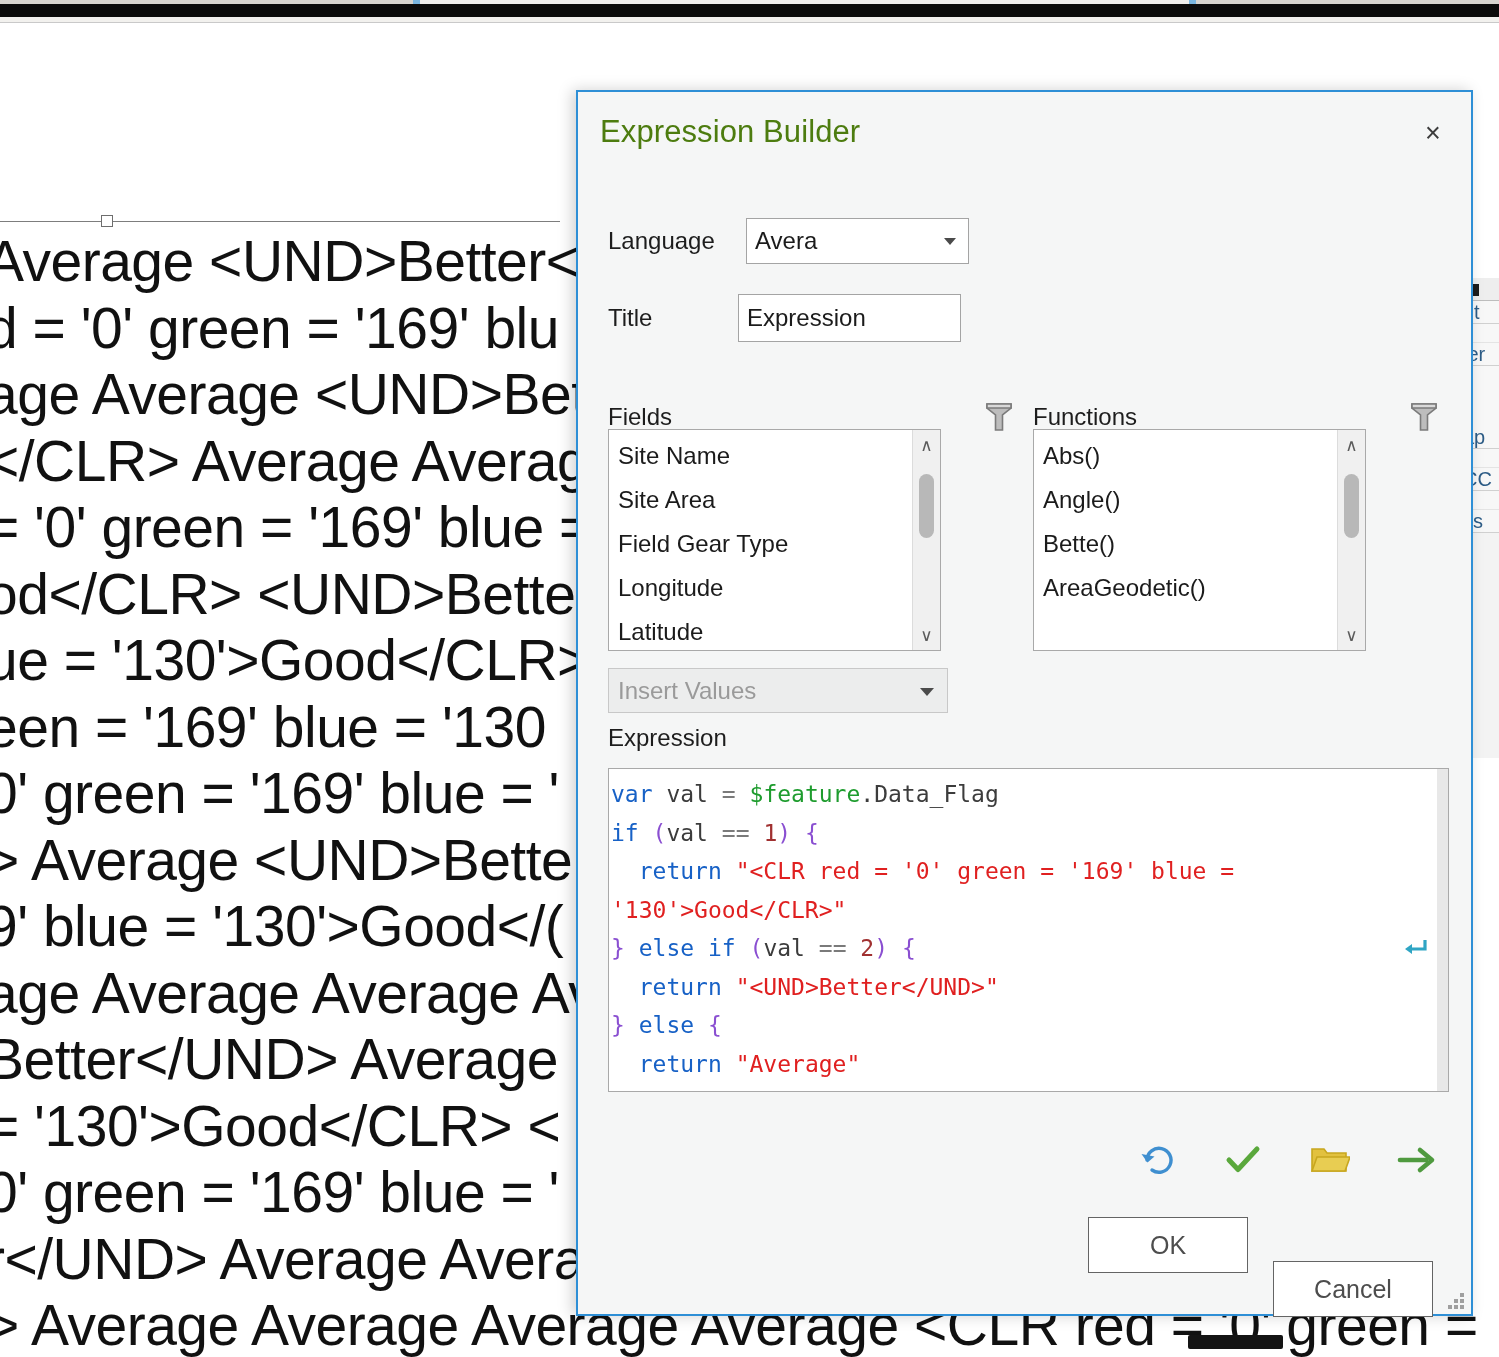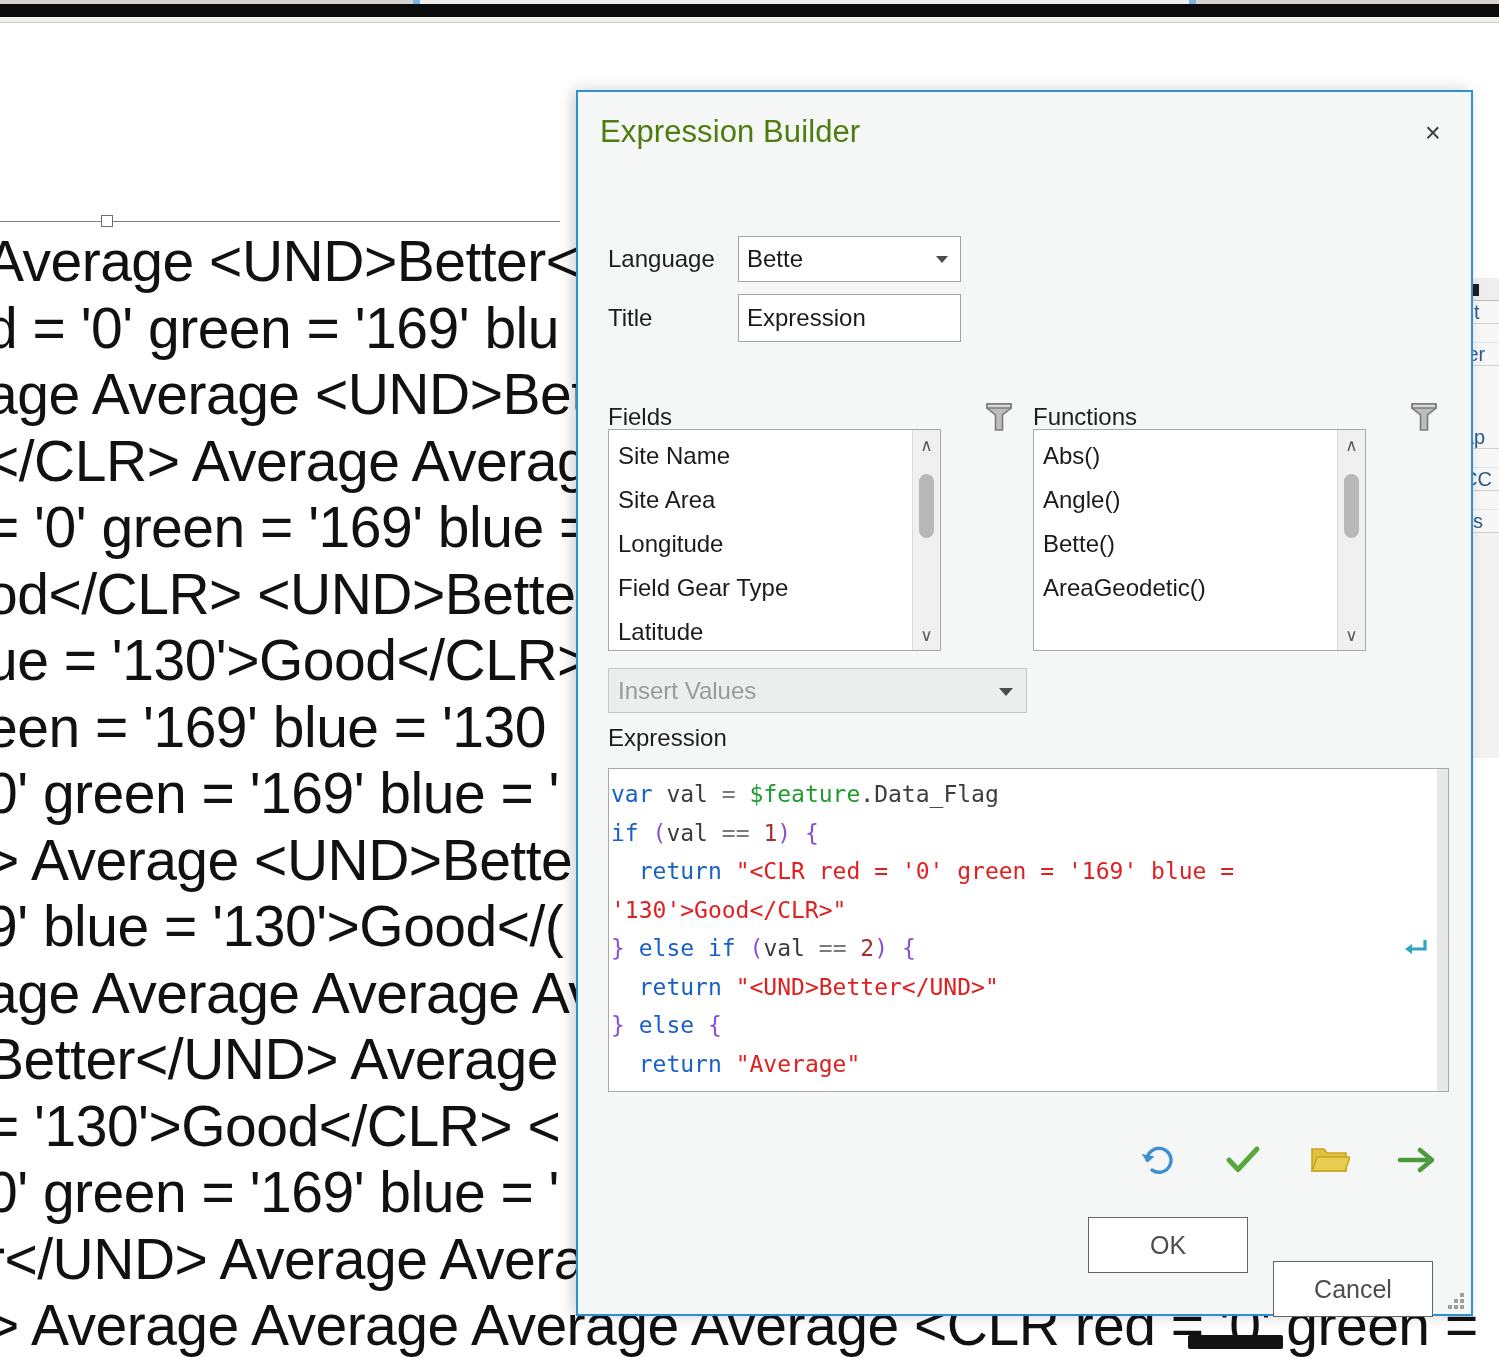--- a/index.html
+++ b/index.html
@@ -151,21 +151,21 @@
     cursor: pointer;
     font-family: "Liberation Sans", sans-serif;
   }
 
   .row-language, .row-title {
     position: absolute;
     left: 30px;
     display: flex;
     align-items: center;
   }
-  .row-language { top: 144px; }
+  .row-language { top: 126px; gap: 8px; }
   .row-title    { top: 202px; }
 
   .fld-label {
     font-size: 24px;
     color: #1d1d1d;
     width: 130px;
   }
 
   .combo {
     position: relative;
@@ -286,21 +286,21 @@
     border-radius: 8px;
     background: #b8b8b8;
   }
   .lb-scroll.s-left  .thumb { top: 44px; height: 64px; }
   .lb-scroll.s-right .thumb { top: 44px; height: 64px; }
 
   
   .insert-values {
     position: absolute;
     left: 30px; top: 576px;
-    width: 419px; height: 45px;
+    width: 340px; height: 45px;
     background: #eceded;
     border: 1px solid #c8c8c8;
     box-sizing: border-box;
     display: flex; align-items: center;
     cursor: pointer;
   }
   .insert-values .ph {
     font-size: 24px;
     color: #9a9a9a;
     padding-left: 9px;
@@ -490,21 +490,21 @@
   <div class="dialog">
 
     <div class="dlg-titlebar">
       <div class="dlg-title">Expression Builder</div>
       <div class="dlg-close">×</div>
     </div>
 
     <div class="row-language">
       <div class="fld-label">Language</div>
       <div class="combo">
-        <span class="val">Bette</span>
+        <span class="val">Avera</span>
         <span class="arrow"></span>
       </div>
     </div>
 
     <div class="row-title">
       <div class="fld-label">Title</div>
       <div class="textinput">Expression</div>
     </div>
 
     <div class="lists-hdr">
@@ -525,22 +525,22 @@
             <path d="M2 3 L26 3 L26 7 L2 7 Z" fill="#d9d9d9" stroke="#7b7b7b" stroke-width="1.6"></path>
           </svg>
         </div>
       </div>
     </div>
 
     <div class="listbox left">
       <div class="lb-items" id="fields-items">
           <div class="lb-item">Site Name</div>
           <div class="lb-item">Site Area</div>
+          <div class="lb-item">Field Gear Type</div>
           <div class="lb-item">Longitude</div>
-          <div class="lb-item">Field Gear Type</div>
           <div class="lb-item">Latitude</div>
         </div>
       <div class="lb-scroll s-left">
         <div class="up">∧</div>
         <div class="thumb"></div>
         <div class="dn">∨</div>
       </div>
     </div>
 
     <div class="listbox right">

